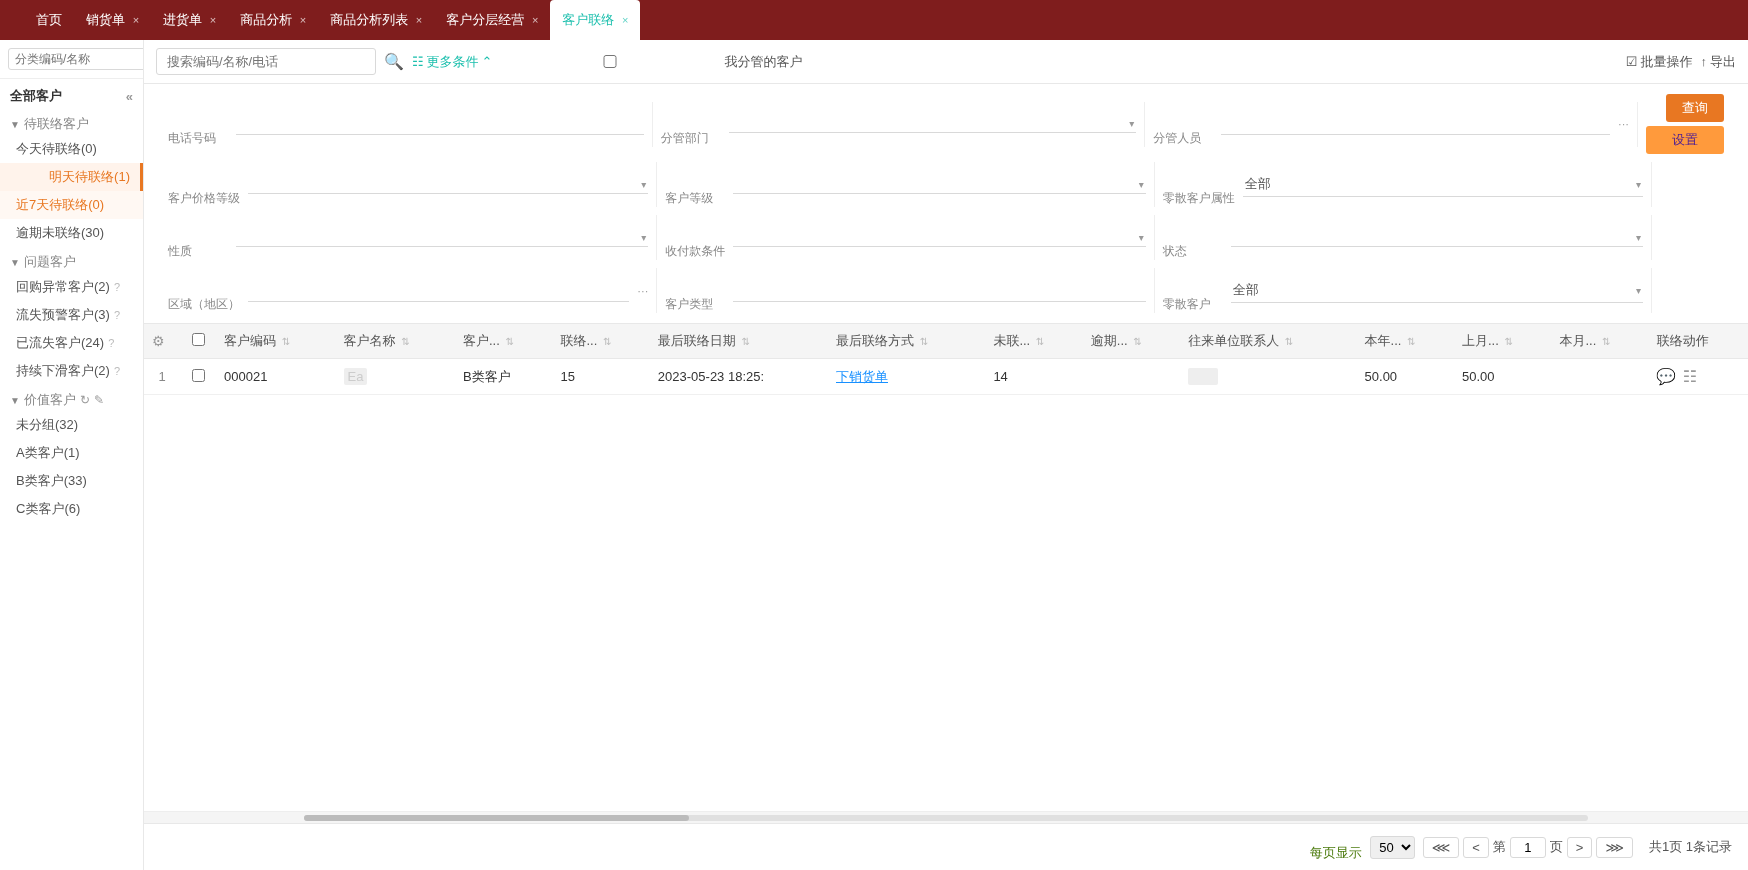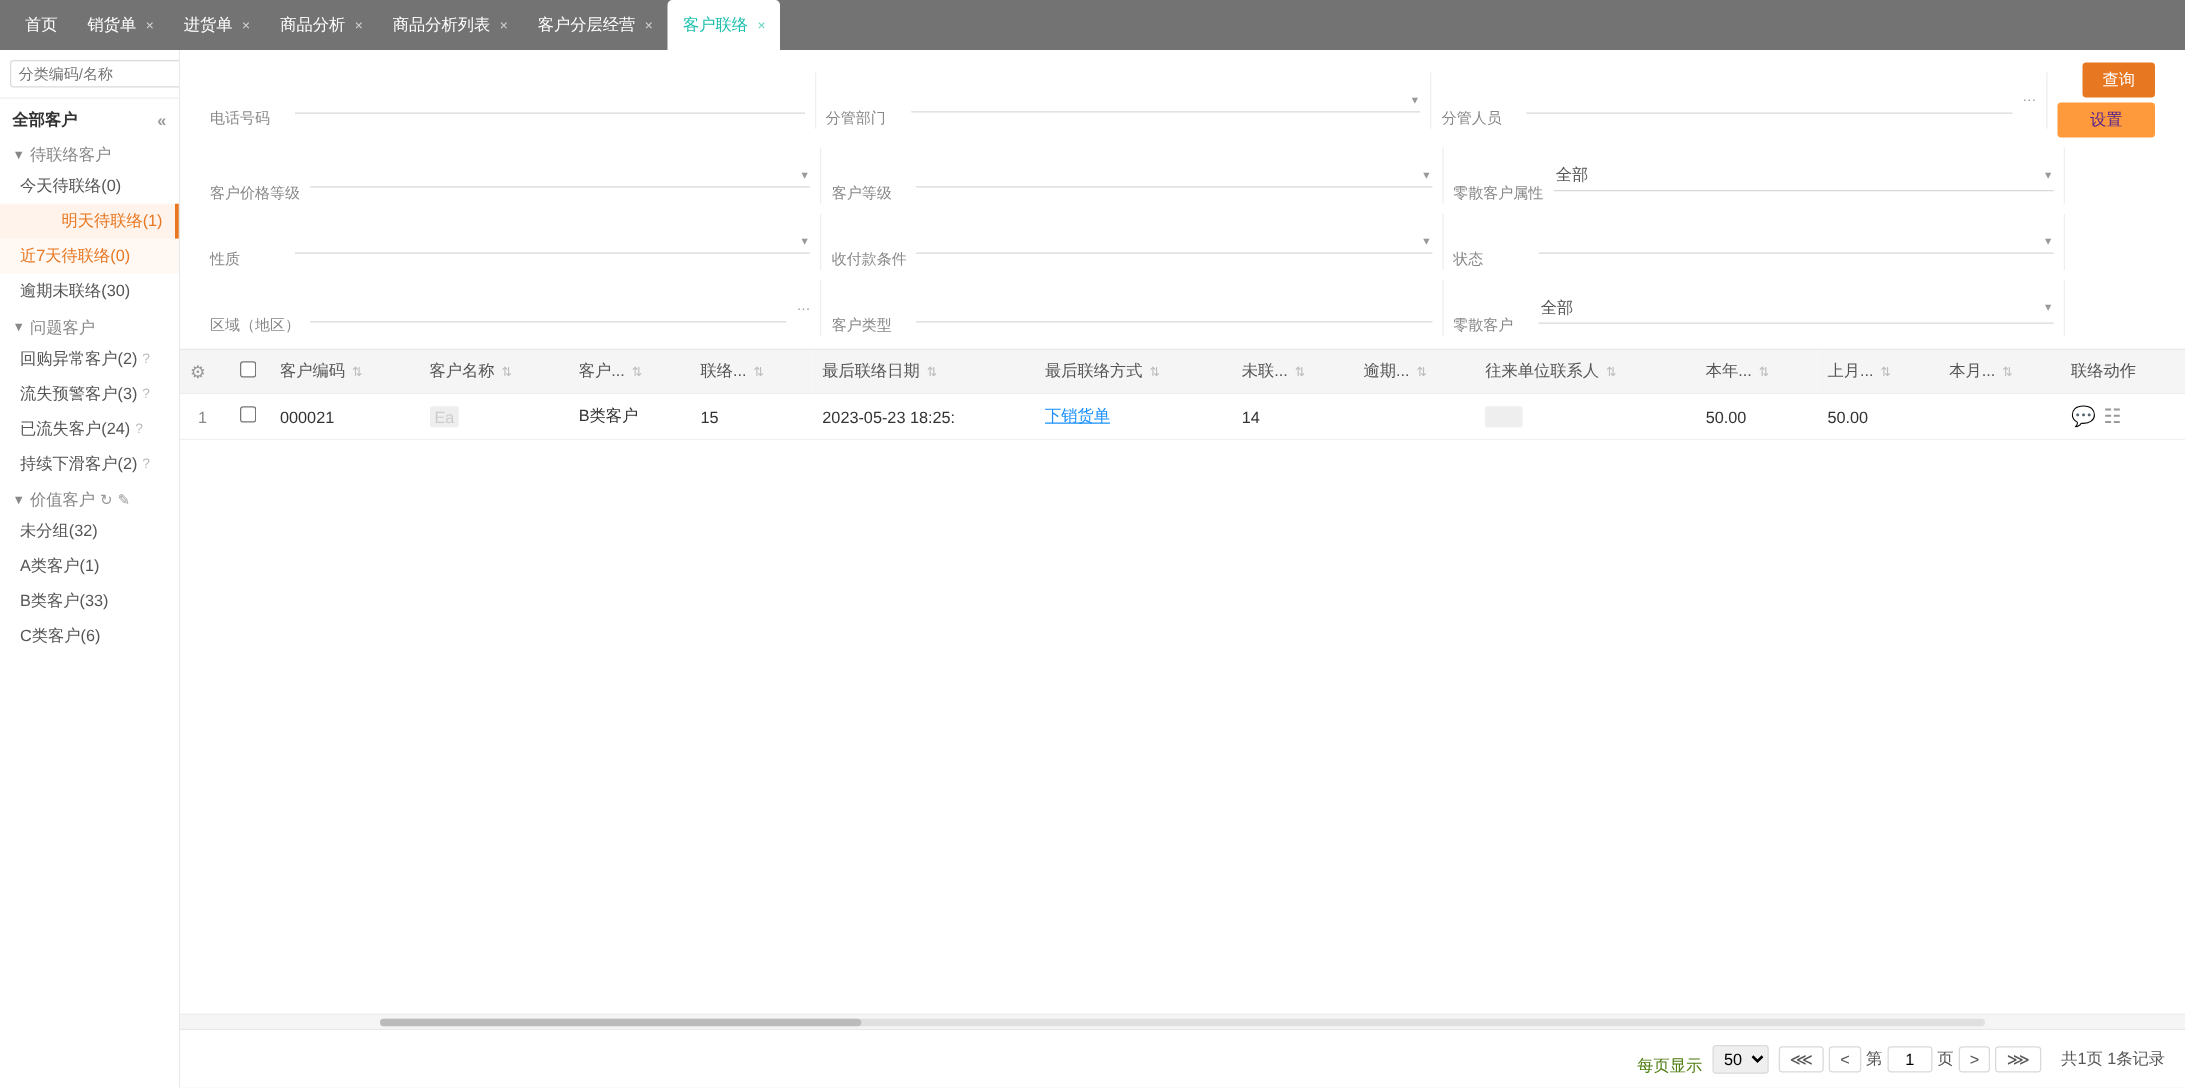--- a/index.html
+++ b/index.html
@@ -1,21 +1,21 @@
 <!DOCTYPE html>
 <html><head>
   <meta charset="utf-8">
   <style>
     * { box-sizing: border-box; margin: 0; padding: 0; font-family: 'Microsoft YaHei', Arial, sans-serif; font-size: 13px; }
     body { background: #f5f5f5; overflow: hidden; }
 
     
     .top-nav {
       display: flex; align-items: center;
-      background: #737373; height: 40px; padding: 0 8px;
+      background: #7f1d1d; height: 40px; padding: 0 24px;
     }
     .top-nav .nav-item {
       color: #fff; padding: 0 12px; height: 40px; line-height: 40px;
       cursor: pointer; white-space: nowrap; font-size: 13px;
     }
     .top-nav .nav-item.active { background: #fff; color: #1bbfad; border-radius: 4px 4px 0 0; }
     .top-nav .nav-item .close-x { margin-left: 4px; font-size: 11px; opacity: 0.7; }
 
     
     .main-layout { display: flex; height: calc(100vh - 40px); }
@@ -273,20 +273,42 @@
     <div class="sidebar-item">
       <span>B类客户(33)</span>
     </div>
     <div class="sidebar-item">
       <span>C类客户(6)</span>
     </div>
   </div>
 
   <div class="content-area">
 
+    <div class="filter-toolbar">
+      <input type="text" placeholder="搜索编码/名称/电话" style="">
+      <span class="search-btn">🔍</span>
+      <div class="more-filter">
+        <span>☷</span>
+        <span>更多条件</span>
+        <span>⌃</span>
+      </div>
+      <label class="checkbox-label">
+        <input type="checkbox" style="">
+        <span>我分管的客户</span>
+      </label>
+      <div class="spacer"></div>
+      <div class="batch-ops">
+        <span>☑</span>
+        <span>批量操作</span>
+      </div>
+      <div class="export-btn">
+        <span>↑</span>
+        <span>导出</span>
+      </div>
+    </div>
 
     <div class="advanced-filter">
 
       <div class="filter-row">
         <div class="filter-cell">
           <span class="filter-label">电话号码</span>
           <input class="filter-input" type="text" style="">
         </div>
         <div class="filter-cell">
           <span class="filter-label">分管部门</span>

